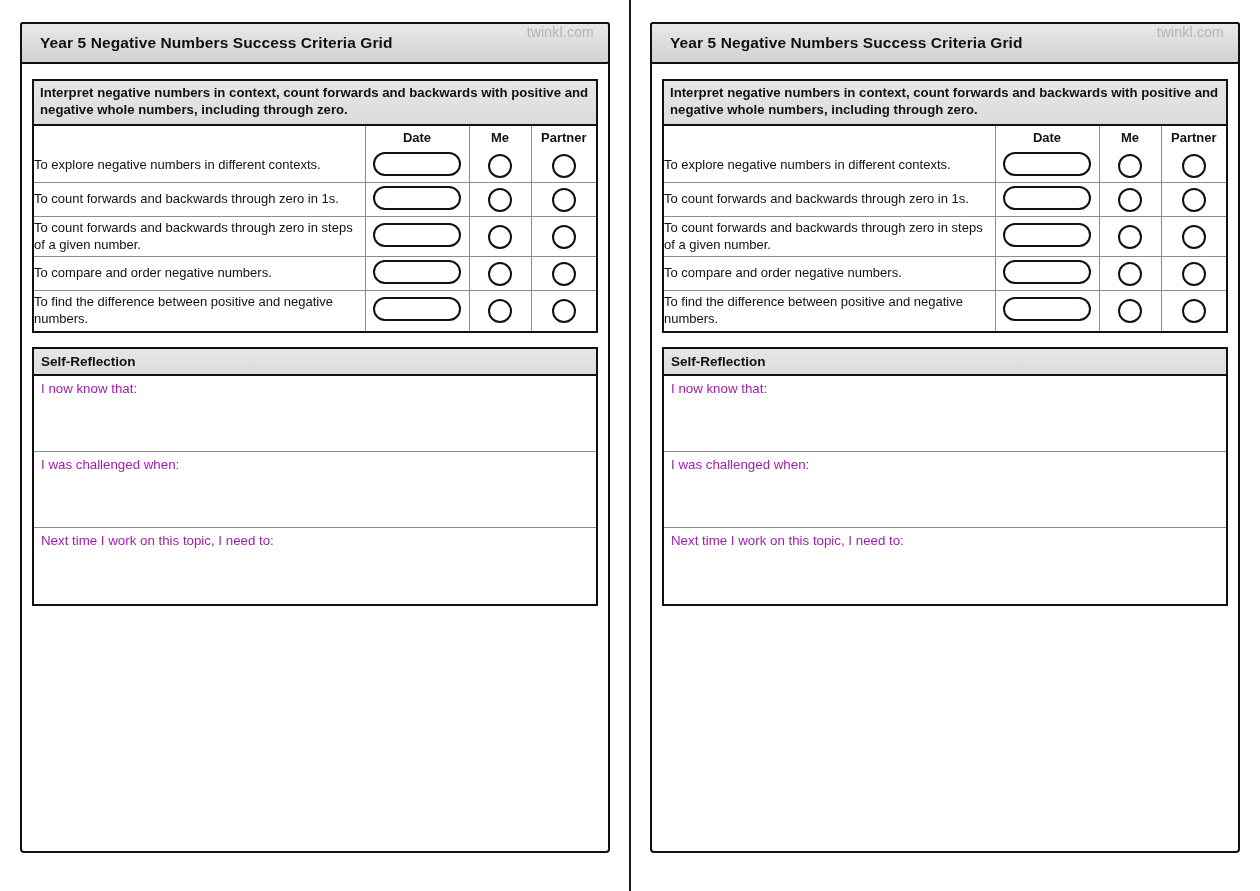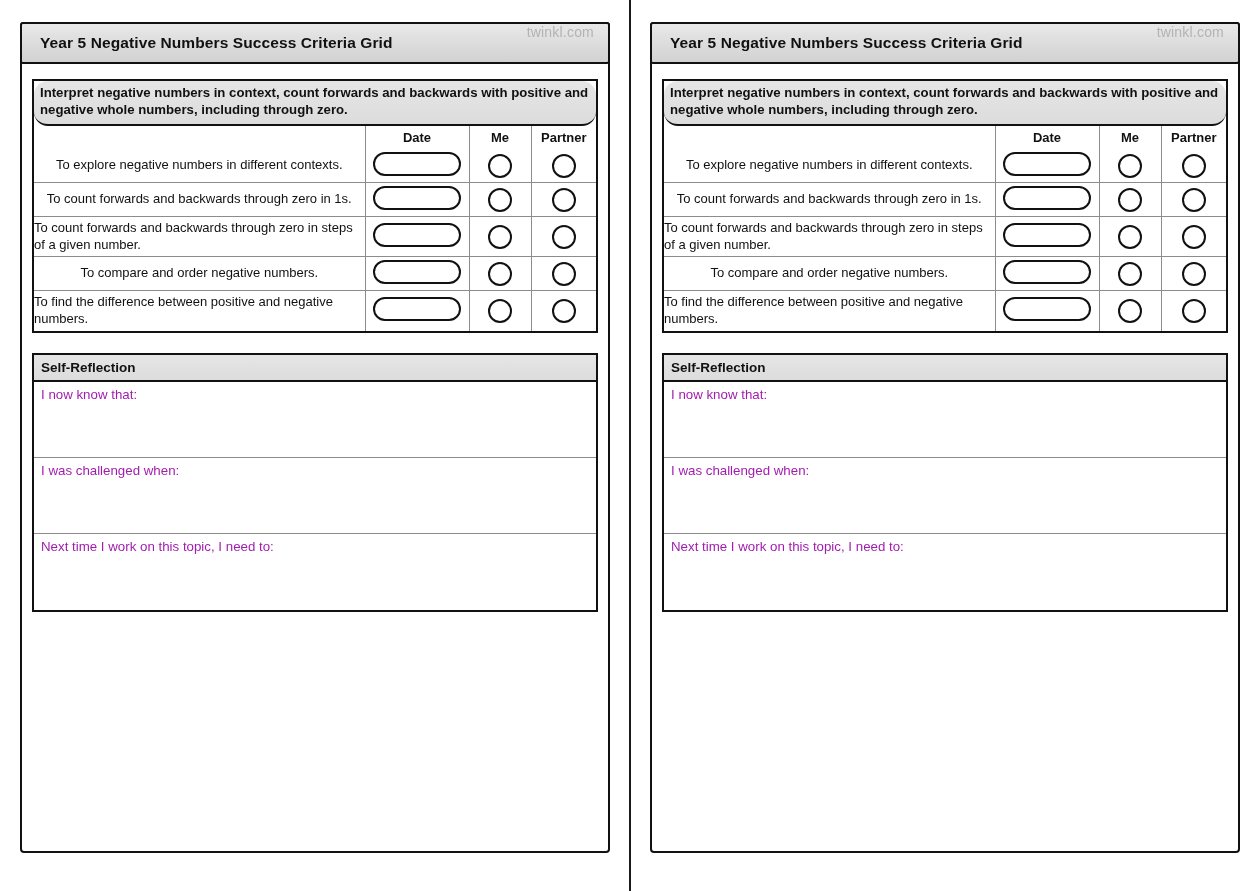--- a/index.html
+++ b/index.html
@@ -78,21 +78,20 @@
     background: #ffffff;
   }
   .objective {
     background: linear-gradient(to bottom, #e6e6e6 0%, #dcdcdc 100%);
     border-bottom: 2.5px solid #111111;
     padding: 4px 6px 5px 6px;
     font-size: 13.2px;
     font-weight: bold;
     color: #111111;
     line-height: 1.28;
-    border-radius: 14px;
   }
   table.criteria {
     width: 100%;
     border-collapse: collapse;
     table-layout: fixed;
     border-radius: 24px;
   }
   table.criteria col.c-desc   { width: auto;  }
   table.criteria col.c-date   { width: 104px; }
   table.criteria col.c-me     { width: 62px;  }
@@ -120,21 +119,21 @@
   table.criteria thead th.blank { border-right: 1.5px solid #8c8c8c; }
 
   td.desc {
     font-size: 13px;
     color: #111111;
     line-height: 1.3;
     padding: 5px 6px 5px 7px;
     text-align: left;
   }
   td.cell { text-align: center; }
-  tr.r-1 td, tr.r-2 td, tr.r-4 td { height: 34px; text-align: center; }
+  tr.r-1 td, tr.r-2 td, tr.r-4 td { height: 34px; }
   tr.r-3 td, tr.r-5 td            { height: 40px; }
 
   .pill {
     display: inline-block;
     width: 88px;
     height: 24px;
     border: 2.4px solid #111111;
     border-radius: 13px;
     background: #ffffff;
   }
@@ -143,21 +142,21 @@
     width: 24px;
     height: 24px;
     border: 2.1px solid #111111;
     border-radius: 50%;
     background: #ffffff;
     vertical-align: middle;
   }
 
   
   .reflection-box {
-    margin-top: 20px;
+    margin-top: 14px;
     border: 2.5px solid #111111;
     background: #ffffff;
   }
   .reflection-head {
     background: linear-gradient(to bottom, #e6e6e6 0%, #dcdcdc 100%);
     border-bottom: 2.5px solid #111111;
     height: 27px;
     display: flex;
     align-items: center;
     padding-left: 7px;

